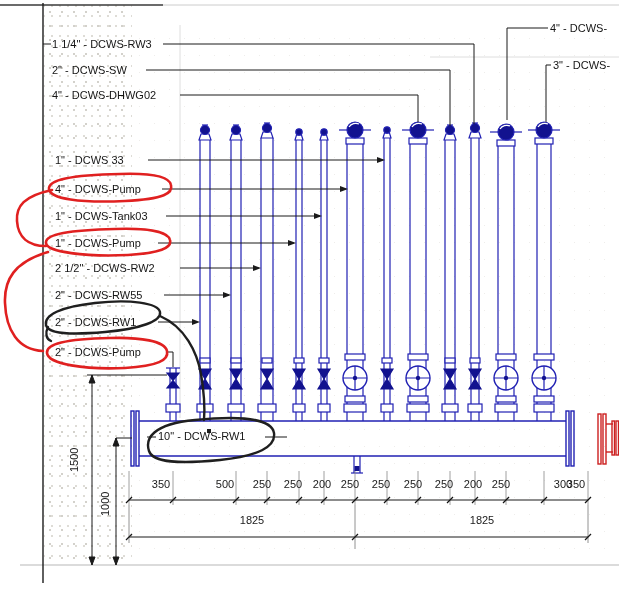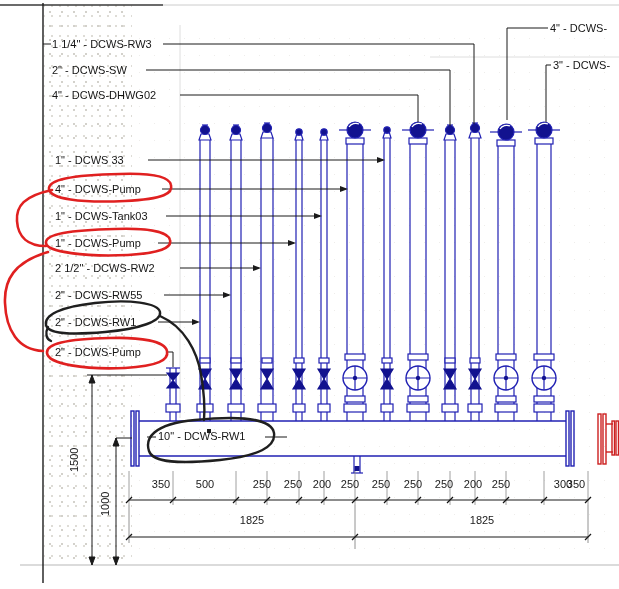--- a/index.html
+++ b/index.html
@@ -297,21 +297,21 @@
   <span class="lbl" style="left:55px;top:237px">1" - DCWS-Pump</span>
   <span class="lbl" style="left:55px;top:262px">2 1/2" - DCWS-RW2</span>
   <span class="lbl" style="left:55px;top:289px">2" - DCWS-RW55</span>
   <span class="lbl" style="left:55px;top:316px">2" - DCWS-RW1</span>
   <span class="lbl" style="left:55px;top:346px">2" - DCWS-Pump</span>
   <span class="lbl" style="left:158px;top:430px">10" - DCWS-RW1</span>
   <span class="lbl" style="left:550px;top:22px">4" - DCWS-</span>
   <span class="lbl" style="left:553px;top:59px">3" - DCWS-</span>
 
   <span class="dim cseg" style="left:151px;top:478px">350</span>
-  <span class="dim cseg" style="left:195px;top:478px">500</span>
+  <span class="dim cseg" style="left:215px;top:478px">500</span>
   <span class="dim cseg" style="left:252px;top:478px">250</span>
   <span class="dim cseg" style="left:283px;top:478px">250</span>
   <span class="dim cseg" style="left:312px;top:478px">200</span>
   <span class="dim cseg" style="left:340px;top:478px">250</span>
   <span class="dim cseg" style="left:371px;top:478px">250</span>
   <span class="dim cseg" style="left:403px;top:478px">250</span>
   <span class="dim cseg" style="left:434px;top:478px">250</span>
   <span class="dim cseg" style="left:463px;top:478px">200</span>
   <span class="dim cseg" style="left:491px;top:478px">250</span>
   <span class="dim cseg" style="left:553px;top:478px">300</span>

